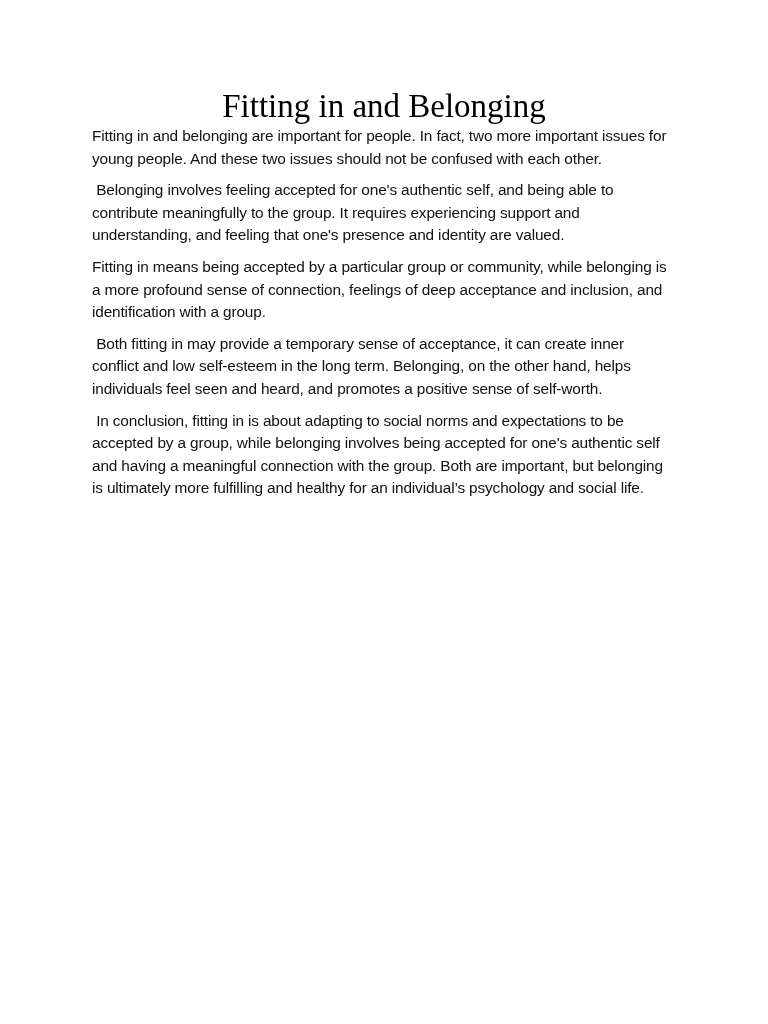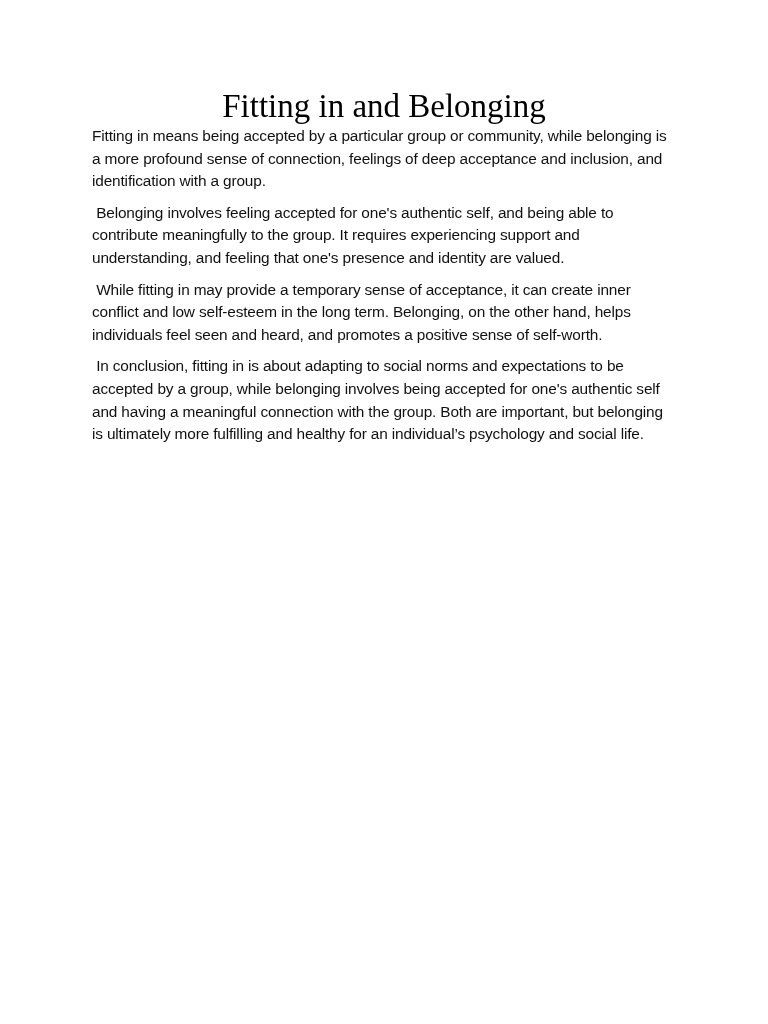--- a/index.html
+++ b/index.html
@@ -50,18 +50,19 @@
       white-space: pre-wrap;
       letter-spacing: -0.15px;
     }
   </style>
 </head>
 <body>
 
 <div class="page">
   <h1 class="title">Fitting in and Belonging</h1>
   <div class="body">
+    <p class="para">Fitting in and belonging are important for people. In fact, two more important issues for young people. And these two issues should not be confused with each other.</p>
+    <p class="para"> Belonging involves feeling accepted for one's authentic self, and being able to contribute meaningfully to the group. It requires experiencing support and understanding, and feeling that one's presence and identity are valued.</p>
     <p class="para">Fitting in means being accepted by a particular group or community, while belonging is a more profound sense of connection, feelings of deep acceptance and inclusion, and identification with a group.</p>
-    <p class="para"> Belonging involves feeling accepted for one's authentic self, and being able to contribute meaningfully to the group. It requires experiencing support and understanding, and feeling that one's presence and identity are valued.</p>
-    <p class="para"> While fitting in may provide a temporary sense of acceptance, it can create inner conflict and low self-esteem in the long term. Belonging, on the other hand, helps individuals feel seen and heard, and promotes a positive sense of self-worth.</p>
+    <p class="para"> Both fitting in may provide a temporary sense of acceptance, it can create inner conflict and low self-esteem in the long term. Belonging, on the other hand, helps individuals feel seen and heard, and promotes a positive sense of self-worth.</p>
     <p class="para"> In conclusion, fitting in is about adapting to social norms and expectations to be accepted by a group, while belonging involves being accepted for one's authentic self and having a meaningful connection with the group. Both are important, but belonging is ultimately more fulfilling and healthy for an individual’s psychology and social life.</p>
   </div>
 </div>
 
 </body></html>

